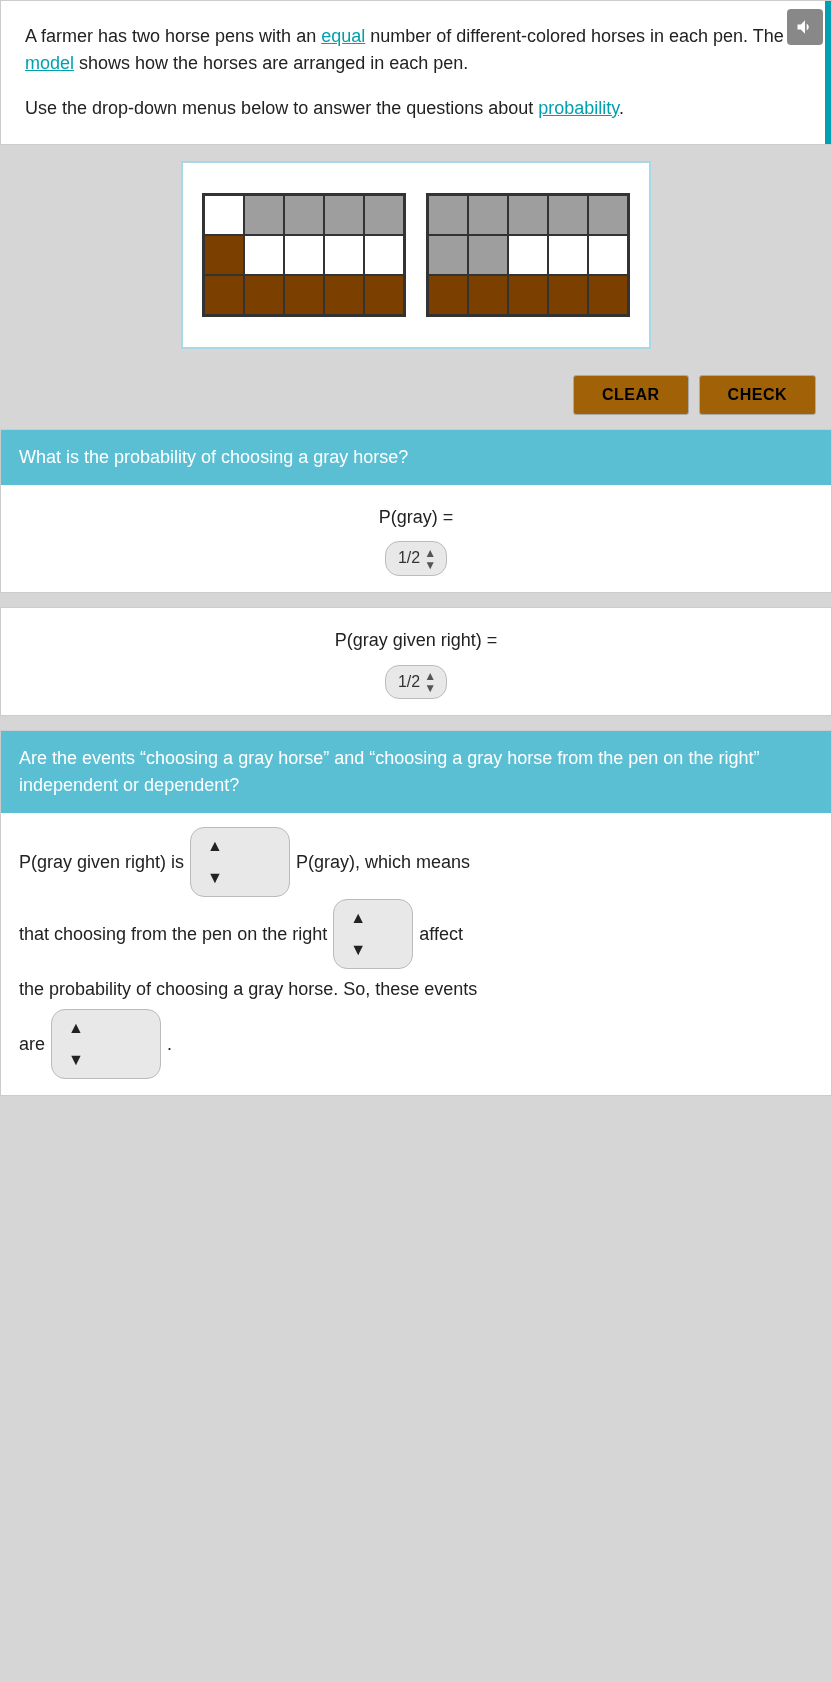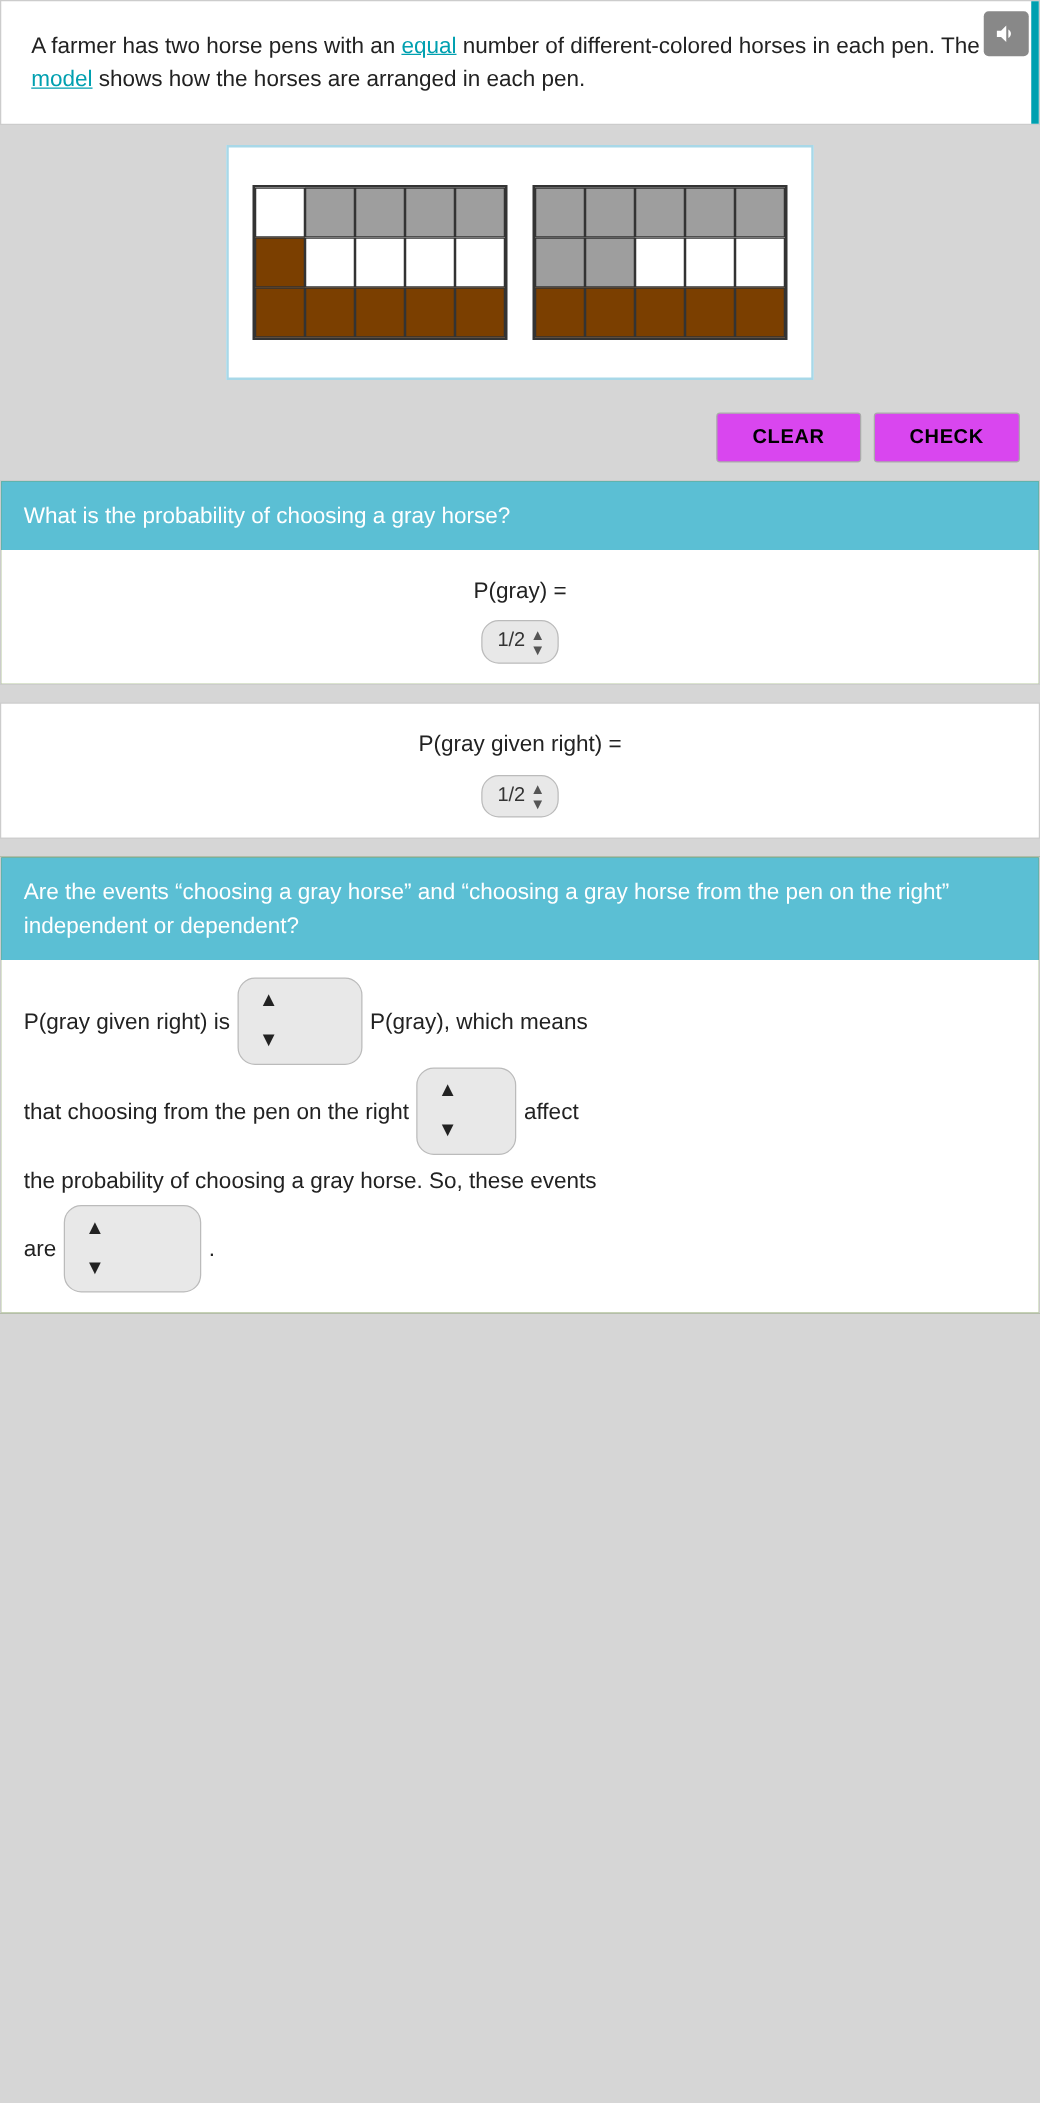--- a/index.html
+++ b/index.html
@@ -92,30 +92,30 @@
     .buttons-row {
       display: flex;
       justify-content: flex-end;
       gap: 10px;
       padding: 10px 16px 14px 0;
     }
     .btn {
       padding: 10px 28px;
       font-size: 16px;
       border: 1.5px solid #aaa;
-      background: #d946ef;
+      background: #a16207;
       cursor: pointer;
       border-radius: 3px;
       font-weight: 600;
       letter-spacing: 0.5px;
     }
 
     
     .q-block {
-      background: #4d7c0f;
+      background: #701a75;
       margin: 0 0 14px 0;
       border: 1px solid #ccc;
     }
     .q-header {
       background: #5bbfd4;
       color: white;
       padding: 14px 18px;
       font-size: 18px;
       line-height: 1.5;
     }
@@ -213,20 +213,23 @@
 
 <div class="question-panel">
   <div class="speaker-btn">
     <svg width="20" height="20" viewBox="0 0 24 24">
       <path d="M3 9v6h4l5 5V4L7 9H3zm13.5 3c0-1.77-1.02-3.29-2.5-4.03v8.05c1.48-.73 2.5-2.25 2.5-4.02z"></path>
     </svg>
   </div>
   <div class="side-accent"></div>
   <p>
     A farmer has two horse pens with an <span class="link-text">equal</span> number of different-colored horses in each pen. The <span class="link-text">model</span> shows how the horses are arranged in each pen.
+  </p>
+  <p>
+    Use the drop-down menus below to answer the questions about <span class="link-text">probability</span>.
   </p>
 </div>
 
 <div style="display:flex; justify-content:center; margin: 0 16px;">
   <div class="model-container">
     <div class="pens-wrapper">
 
       <div class="pen" style="grid-template-columns: repeat(5, 40px); grid-template-rows: repeat(3, 40px);">
 
         <div class="cell white"></div>

